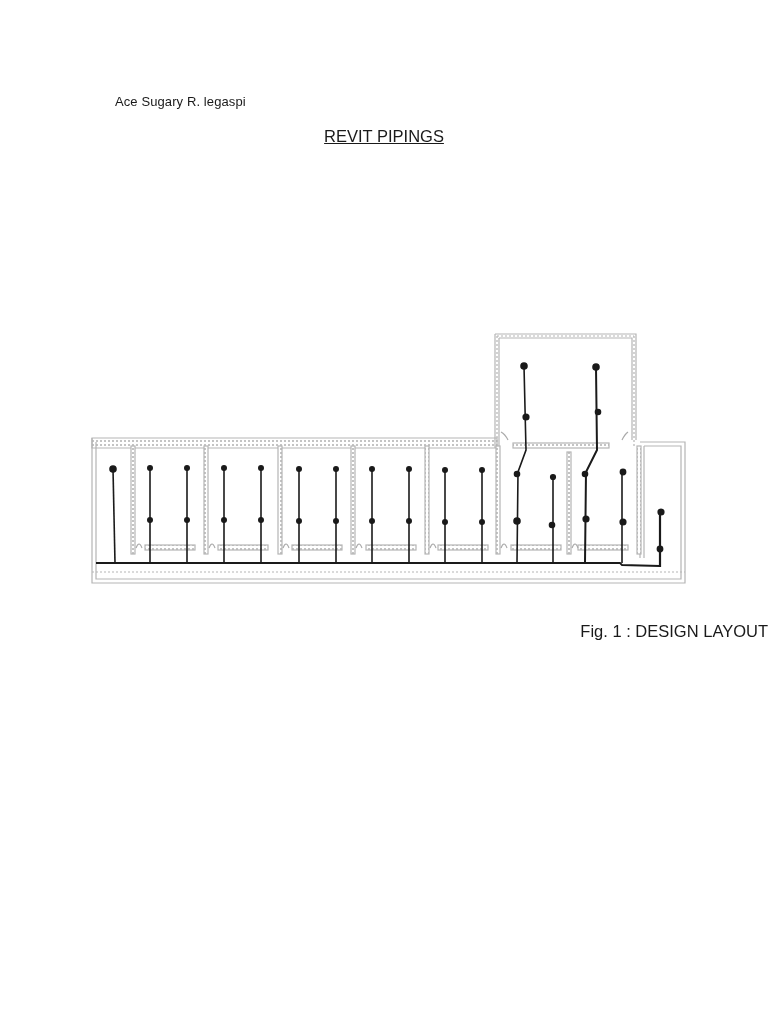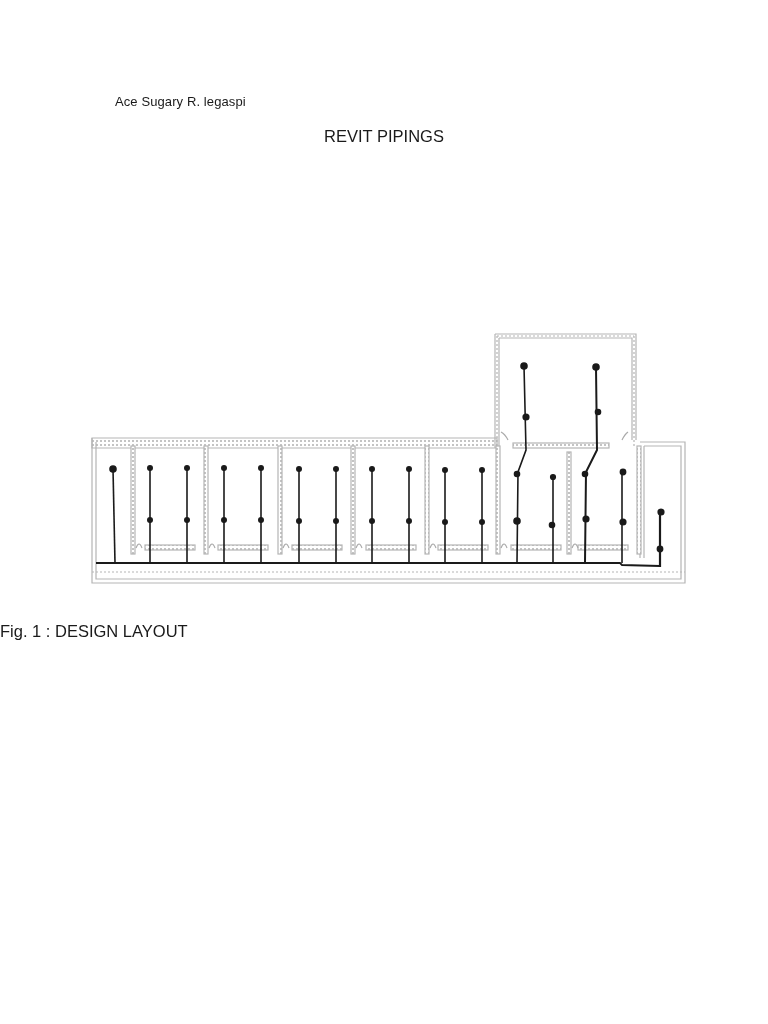--- a/index.html
+++ b/index.html
@@ -26,35 +26,35 @@
     .title {
       position: absolute;
       left: 0;
       width: 768px;
       top: 127px;
       text-align: center;
       font-size: 16.5px;
       padding-left: 0px;
       box-sizing: border-box;
     }
-    .title span { display: inline-block; margin-left: 0px; }
+    .title span { display: inline-block; margin-left: 0px; text-decoration: underline; }
     .figure {
       position: absolute;
       left: 0;
       top: 0;
       width: 768px;
       height: 1024px;
       pointer-events: none;
     }
     .caption {
       position: absolute;
       left: 0;
       width: 768px;
       top: 622px;
-      text-align: left;
+      text-align: right;
       font-size: 16.5px;
     }
   </style>
 </head>
 <body>
 
 <div class="author">Ace Sugary R. legaspi</div>
 <div class="title"><span>REVIT PIPINGS</span></div>
 
 <svg class="figure" viewBox="0 0 768 1024" xmlns="http://www.w3.org/2000/svg">

